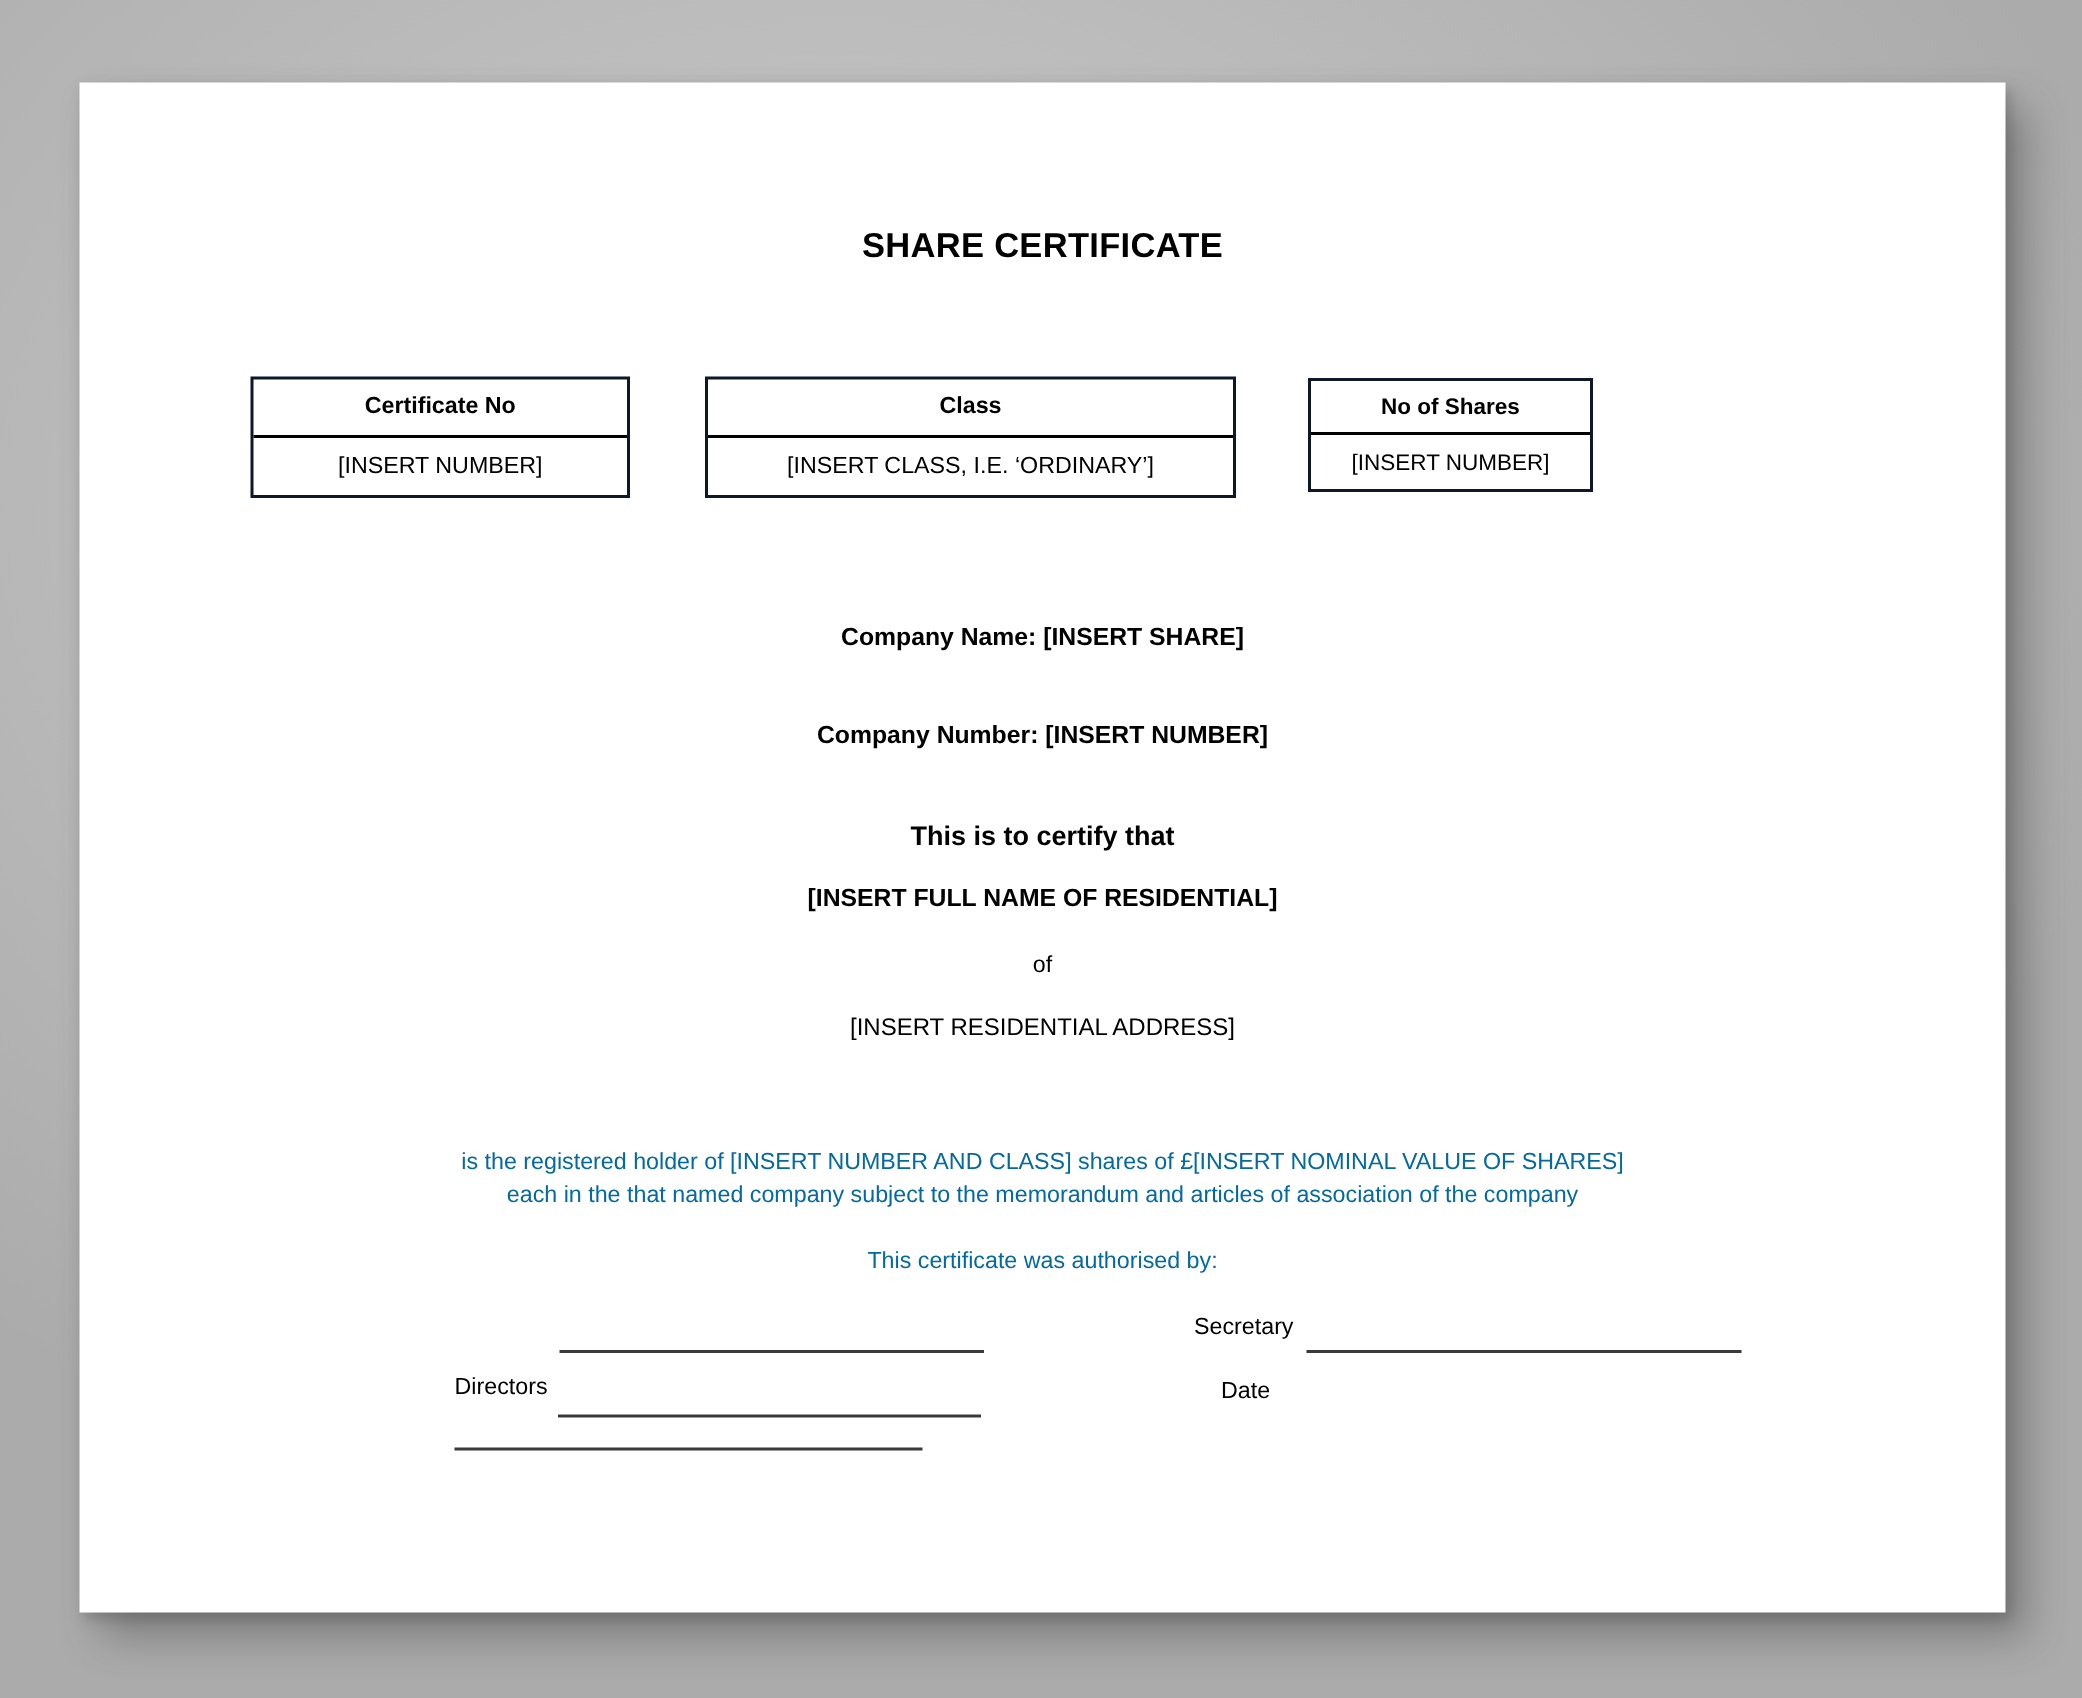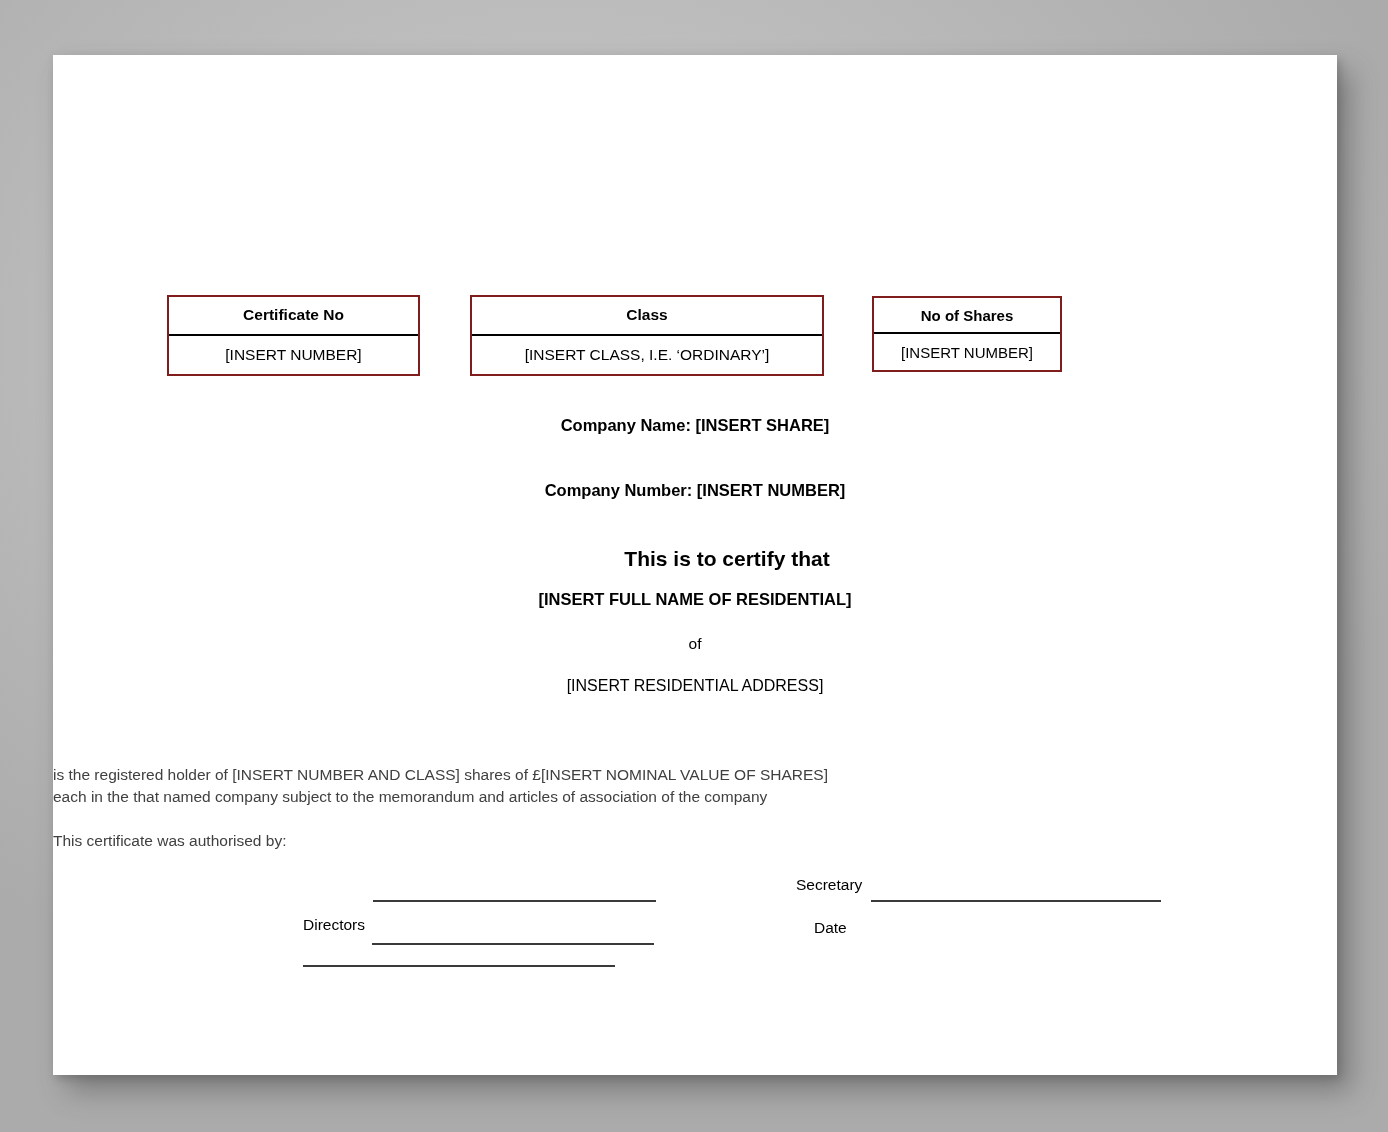--- a/index.html
+++ b/index.html
@@ -45,24 +45,23 @@
     text-align: center;
     font-size: 23px;
     font-weight: bold;
     letter-spacing: 0.2px;
     color: #000;
   }
 
   
   .box {
     position: absolute;
-    border: 2px solid #7f1d1d;
+    border: 2px solid #0f172a;
     box-sizing: border-box;
     background: #fff;
-    margin-top: 44px;
   }
   .box-cert   { left: 114px;  top: 196px; width: 253px; height: 81px; }
   .box-class  { left: 417px;  top: 196px; width: 354px; height: 81px; }
   .box-shares { left: 819px;  top: 197px; width: 190px; height: 76px; }
 
   .box-head {
     position: absolute;
     left: 0; top: 0; right: 0;
     height: 50%;
     border-bottom: 2px solid #000;
@@ -90,32 +89,33 @@
   
   .center-line {
     position: absolute;
     left: 0;
     width: 100%;
     text-align: center;
     color: #000;
   }
   .ln-company-name   { top: 361px; font-size: 16.5px; font-weight: bold; }
   .ln-company-number { top: 426px; font-size: 16.5px; font-weight: bold; }
-  .ln-certify        { top: 492px; font-size: 21px;   font-weight: bold; padding-left: 32px; }
+  .ln-certify        { top: 492px; font-size: 18px;   font-weight: bold; }
   .ln-holder-name    { top: 535px; font-size: 16.5px; font-weight: bold; }
   .ln-of             { top: 580px; font-size: 15.5px; }
   .ln-address        { top: 622px; font-size: 16px; }
 
   .para {
     position: absolute;
     left: 0;
     width: 100%;
+    text-align: center;
     font-size: 15.5px;
     line-height: 22px;
-    color: #404040;
+    color: #0369a1;
   }
   .ln-holder-para { top: 709px; }
   .ln-authorised  { top: 775px; font-size: 15.5px; }
 
   
   .sig-label {
     position: absolute;
     font-size: 15.5px;
     color: #000;
   }
@@ -133,20 +133,21 @@
   .line-directors-3 { left: 250px; top: 910px; width: 312px; }
   .line-secretary   { left: 818px; top: 845px; width: 290px; }
 </style>
 </head>
 <body>
 
 <div class="backdrop"></div>
 
 <div class="page">
 
+  <div class="doc-title">SHARE CERTIFICATE</div>
 
   <div class="box box-cert">
     <div class="box-head">Certificate No</div>
     <div class="box-value">[INSERT NUMBER]</div>
   </div>
 
   <div class="box box-class">
     <div class="box-head">Class</div>
     <div class="box-value">[INSERT CLASS, I.E. ‘ORDINARY’]</div>
   </div>

